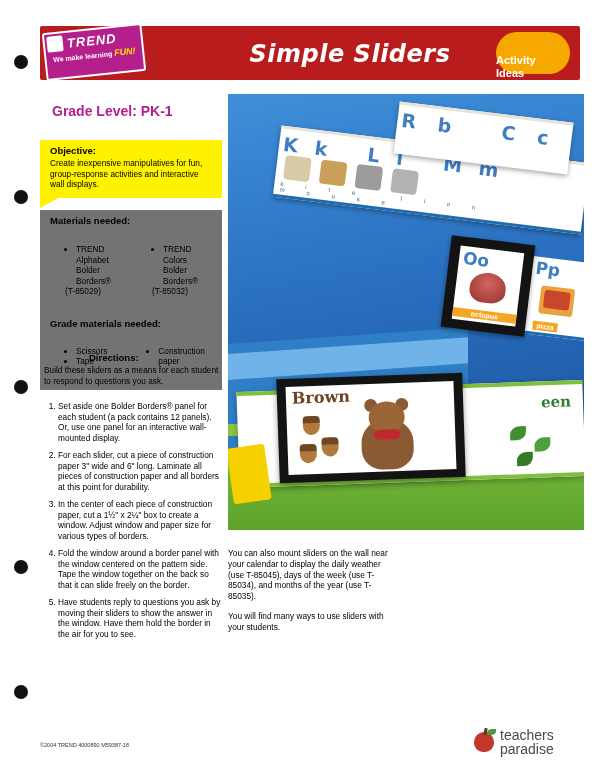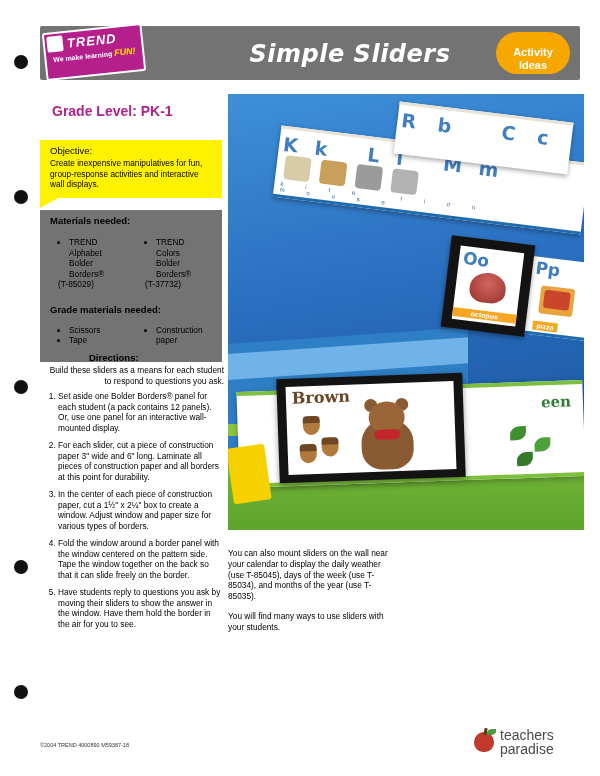--- a/index.html
+++ b/index.html
@@ -16,21 +16,21 @@
     left: 0; top: 0;
     width: 600px; height: 776px;
     background: #ffffff;
   }
 
   
   .header {
     position: absolute;
     left: 40px; top: 26px;
     width: 540px; height: 54px;
-    background: #737373;
+    background: #b91c1c;
     border-radius: 2px;
   }
   .header-title {
     position: absolute;
     left: 160px; top: 14px;
     width: 300px;
     text-align: center;
     color: #ffffff;
     font-size: 24px;
     font-weight: bold;
@@ -41,22 +41,22 @@
   .activity-badge {
     position: absolute;
     right: 10px; top: 6px;
     width: 74px; height: 42px;
     background: #f6a800;
     border-radius: 21px;
     color: #ffffff;
     font-size: 11px;
     font-weight: bold;
     line-height: 13px;
-    text-align: center;
-    padding-top: 14px;
+    text-align: left;
+    padding-top: 22px;
   }
 
   
   .logo-wrap {
     position: absolute;
     left: 44px; top: 28px;
     width: 100px; height: 48px;
     transform: rotate(-6deg);
   }
   .logo-bg {
@@ -106,21 +106,21 @@
   }
 
   .objective-box {
     position: absolute;
     left: 40px; top: 140px;
     width: 182px;
     background: #fff200;
     padding: 5px 8px 8px 10px;
   }
   .objective-box .sec-title {
-    font-size: 9.5px; font-weight: normal; color: #000;
+    font-size: 9.5px; font-weight: bold; color: #000;
     margin-bottom: 2px;
   }
   .objective-box .sec-body {
     font-size: 8.3px; color: #000; line-height: 10.5px;
   }
   .obj-tail {
     position: absolute;
     left: 40px; top: 196px;
     width: 0; height: 0;
     border-left: 22px solid #fff200;
@@ -137,38 +137,38 @@
   .materials-box .sec-title {
     font-size: 9.5px; font-weight: bold; color: #000; margin-bottom: 3px;
   }
   .mat-cols {
     display: flex;
     gap: 10px;
     font-size: 8.3px;
     line-height: 10.5px;
   }
   .mat-cols ul {
-    margin: 8px; padding-left: 11px; width: 80px;
+    margin: 15px; padding-left: 11px; width: 80px;
   }
   .mat-cols li { margin: 0; }
   .other-title {
     font-size: 9.5px; font-weight: bold; color: #000;
     margin-top: 6px; margin-bottom: 2px;
   }
 
   .directions {
     position: absolute;
     left: 44px; top: 352px;
     width: 180px;
   }
   .directions .sec-title {
     font-size: 9.5px; font-weight: bold; color: #000; margin-bottom: 2px; padding-left: 45px;
   }
   .directions .intro {
-    font-size: 8.3px; line-height: 10.5px; color: #000; margin-bottom: 5px; text-align: right;
+    font-size: 8.3px; line-height: 10.5px; color: #000; margin-bottom: 15px;
   }
   .directions ol {
     margin: 0; padding-left: 14px;
     font-size: 8.3px; line-height: 10.5px; color: #000;
   }
   .directions ol li { margin-bottom: 7px; }
 
   
   .bottom-col-1 {
     position: absolute;
@@ -447,21 +447,21 @@
 
   <div class="materials-box">
     <div class="sec-title">Materials needed:</div>
     <div class="mat-cols">
       <ul>
         <li>TREND Alphabet Bolder Borders®</li>
         <li style="list-style:none;margin-left:-11px">(T-85029)</li>
       </ul>
       <ul>
         <li>TREND Colors Bolder Borders®</li>
-        <li style="list-style:none;margin-left:-11px">(T-37732)</li>
+        <li style="list-style:none;margin-left:-11px">(T-85032)</li>
       </ul>
     </div>
     <div class="other-title">Grade materials needed:</div>
     <div class="mat-cols">
       <ul>
         <li>Scissors</li>
         <li>Tape</li>
       </ul>
       <ul>
         <li>Construction paper</li>

